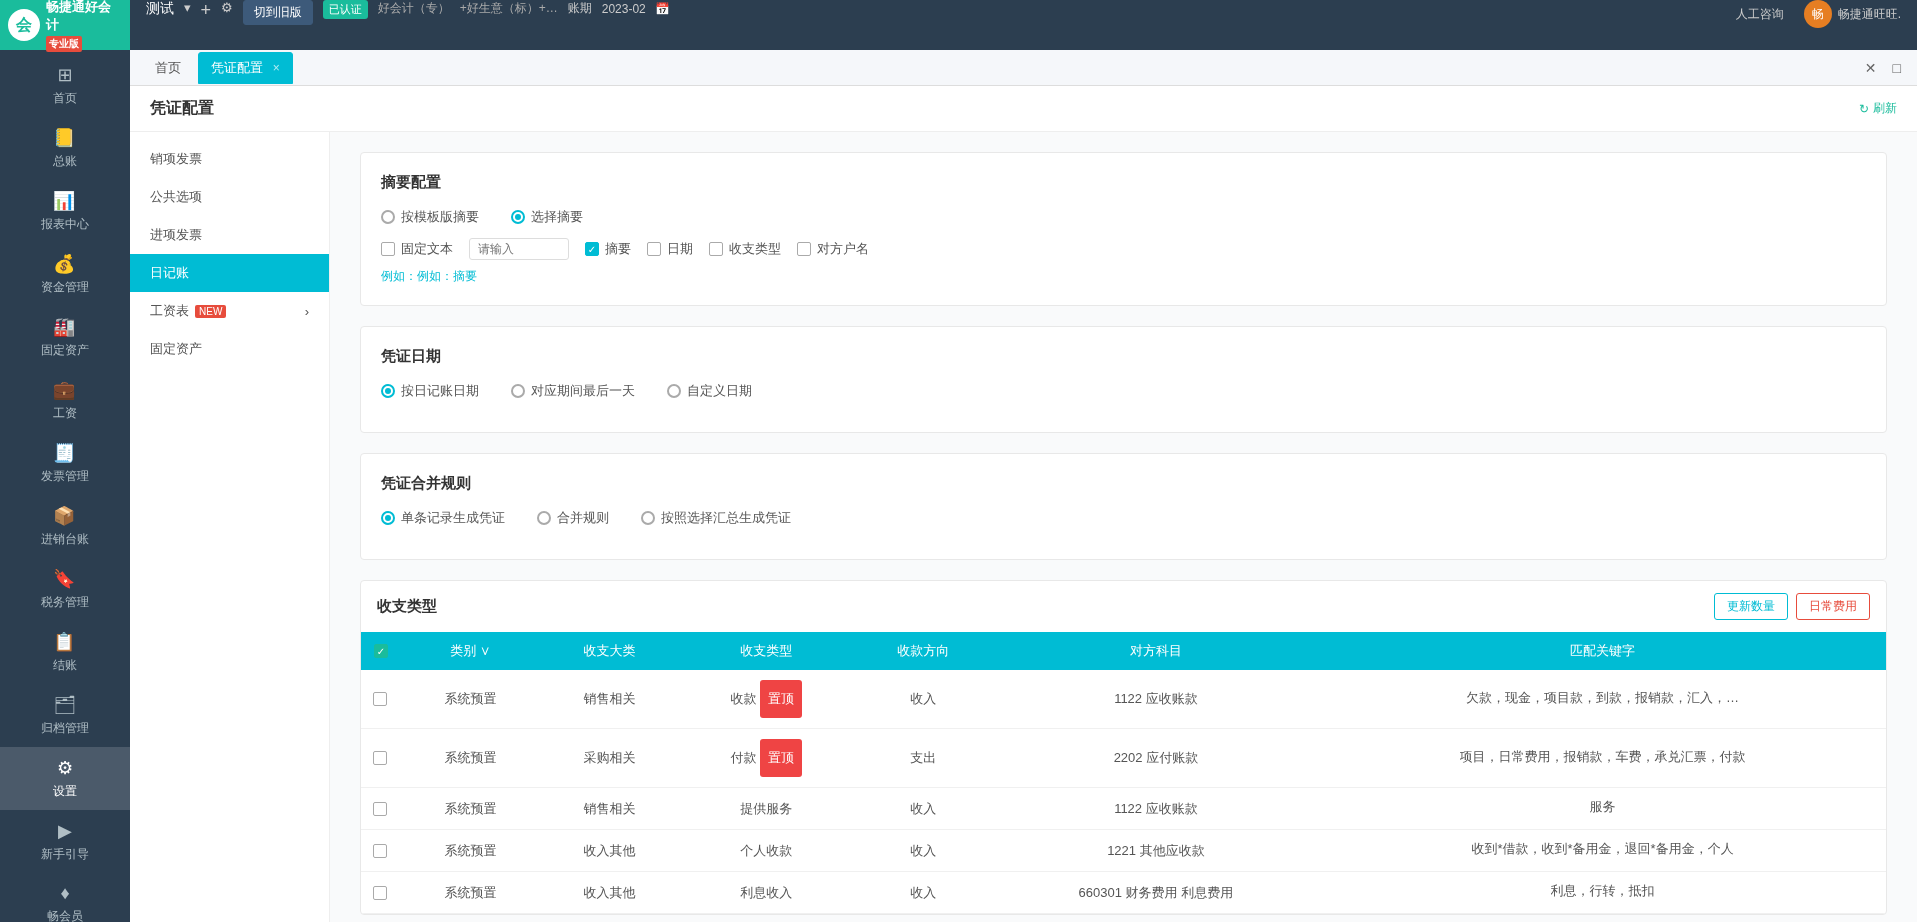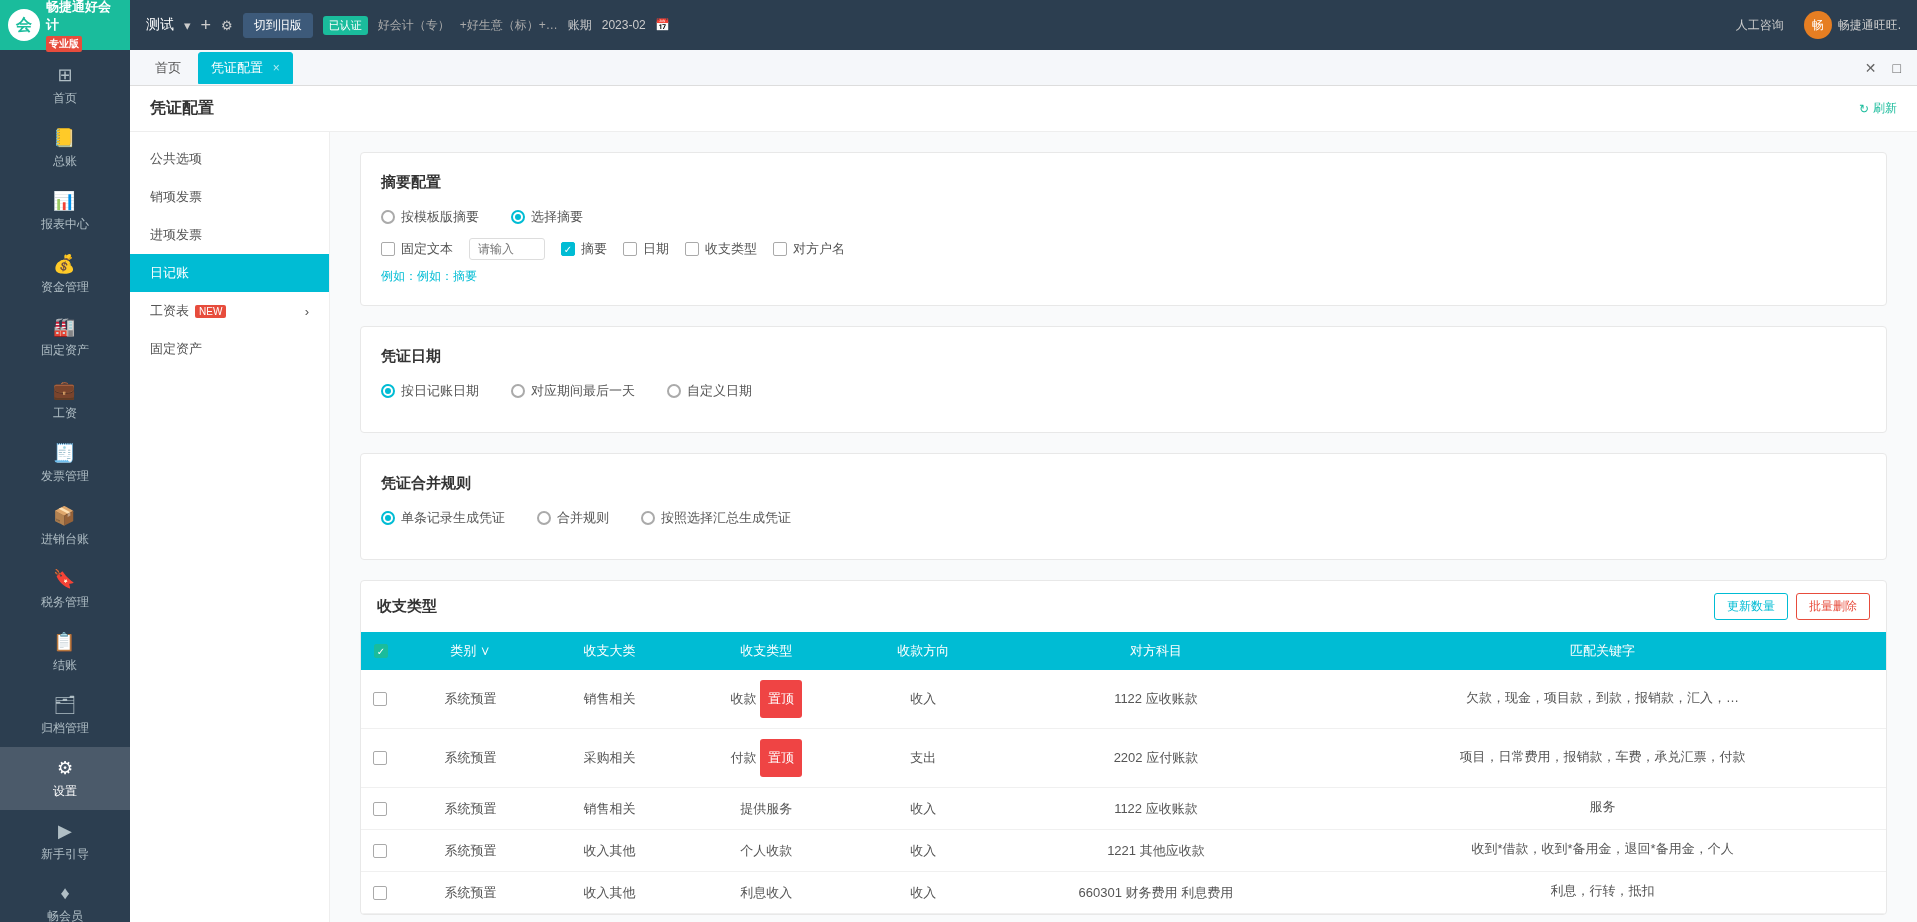--- a/index.html
+++ b/index.html
@@ -15,21 +15,21 @@
     .sidebar-logo-sub { font-size: 10px; background: #e74c3c; color: white; padding: 1px 3px; border-radius: 2px; margin-top: 2px; display: inline-block; }
     .sidebar-nav { flex: 1; padding: 4px 0; }
     .sidebar-item { display: flex; flex-direction: column; align-items: center; padding: 10px 4px; color: #b0bec5; cursor: pointer; font-size: 12px; gap: 4px; }
     .sidebar-item.active { background: rgba(255,255,255,0.15); color: white; }
     .sidebar-icon { font-size: 18px; }
 
     
     .main-area { flex: 1; display: flex; flex-direction: column; overflow: hidden; }
 
     
-    .topbar { height: 50px; background: #2c3e50; display: flex; align-items: center; padding: 0 16px; gap: 10px; color: #ccc; flex-shrink: 0; }
+    .topbar { height: 50px; background: #2c3e50; display: flex; align-items: flex-start; padding: 0 16px; gap: 10px; color: #ccc; flex-shrink: 0; }
     .topbar-title { color: white; font-size: 14px; }
     .topbar-dropdown { color: #ccc; cursor: pointer; }
     .topbar-btn { background: transparent; border: 1px solid #555; color: #ccc; padding: 3px 10px; border-radius: 3px; cursor: pointer; font-size: 12px; }
     .topbar-btn.switch-btn { background: #3d5a7a; border-color: #3d5a7a; color: white; }
     .topbar-badge { background: #1abc9c; color: white; padding: 2px 6px; border-radius: 3px; font-size: 11px; }
     .topbar-text { font-size: 12px; color: #aaa; }
     .topbar-period { font-size: 12px; color: #ccc; display: flex; align-items: center; gap: 10px; }
     .topbar-right { margin-left: auto; display: flex; align-items: center; gap: 20px; color: #ccc; font-size: 12px; }
     .topbar-user { display: flex; align-items: center; gap: 6px; cursor: pointer; }
     .topbar-avatar { width: 28px; height: 28px; border-radius: 50%; background: #e67e22; display: flex; align-items: center; justify-content: center; color: white; font-size: 12px; }
@@ -67,21 +67,21 @@
     .radio-item { display: flex; align-items: center; gap: 6px; cursor: pointer; font-size: 13px; color: #555; }
     .radio-circle { width: 14px; height: 14px; border-radius: 50%; border: 2px solid #aaa; display: flex; align-items: center; justify-content: center; flex-shrink: 0; }
     .radio-circle.checked { border-color: #00bcd4; }
     .radio-dot { width: 6px; height: 6px; border-radius: 50%; background: #00bcd4; }
 
     
     .checkbox-row { display: flex; align-items: center; gap: 16px; flex-wrap: wrap; margin-bottom: 8px; }
     .checkbox-item { display: flex; align-items: center; gap: 6px; cursor: pointer; font-size: 13px; color: #555; }
     .checkbox-box { width: 14px; height: 14px; border: 1px solid #aaa; border-radius: 2px; display: flex; align-items: center; justify-content: center; flex-shrink: 0; }
     .checkbox-box.checked { background: #00bcd4; border-color: #00bcd4; color: white; font-size: 10px; }
-    .checkbox-input { border: 1px solid #ddd; border-radius: 3px; padding: 3px 8px; font-size: 12px; color: #aaa; width: 76px; outline: none; }
+    .checkbox-input { border: 1px solid #ddd; border-radius: 3px; padding: 3px 8px; font-size: 12px; color: #aaa; width: 100px; outline: none; }
     .example-text { color: #00bcd4; font-size: 12px; margin-top: 4px; }
 
     
     .table-section { background: white; border-radius: 4px; padding: 0; border: 1px solid #e8e8e8; overflow: hidden; }
     .table-header-bar { display: flex; align-items: center; justify-content: space-between; padding: 12px 16px; }
     .table-title { font-size: 15px; font-weight: bold; color: #333; }
     .table-btns { display: flex; gap: 8px; border-radius: 6px; }
     .table-btn { padding: 4px 12px; border-radius: 3px; font-size: 12px; cursor: pointer; border: 1px solid; }
     .table-btn.update { border-color: #00bcd4; color: #00bcd4; background: white; }
     .table-btn.delete { border-color: #e74c3c; color: #e74c3c; background: white; }
@@ -211,24 +211,24 @@
         <div class="refresh-btn">
           <span>↻</span>
           <span>刷新</span>
         </div>
       </div>
 
       <div class="config-layout">
 
         <div class="config-sidebar">
           <div class="config-nav-item">
+            <span>销项发票</span>
+          </div>
+          <div class="config-nav-item">
             <span>公共选项</span>
-          </div>
-          <div class="config-nav-item">
-            <span>销项发票</span>
           </div>
           <div class="config-nav-item">
             <span>进项发票</span>
           </div>
           <div class="config-nav-item active">
             <span>日记账</span>
           </div>
           <div class="config-nav-item">
             <span>工资表</span>
             <span class="new-badge">NEW</span>
@@ -322,21 +322,21 @@
                 <span>按照选择汇总生成凭证</span>
               </div>
             </div>
           </div>
 
           <div class="table-section">
             <div class="table-header-bar">
               <div class="table-title">收支类型</div>
               <div class="table-btns">
                 <button class="table-btn update">更新数量</button>
-                <button class="table-btn delete">批量删除</button>
+                <button class="table-btn delete">日常费用</button>
               </div>
             </div>
             <table class="data-table">
               <thead>
                 <tr>
                   <th>
                     <div class="checkbox-box checked" style="margin:0 auto;width:14px;height:14px;background:#1abc9c;border-color:#1abc9c;">✓</div>
                   </th>
                   <th>
                     <span>类别</span>

